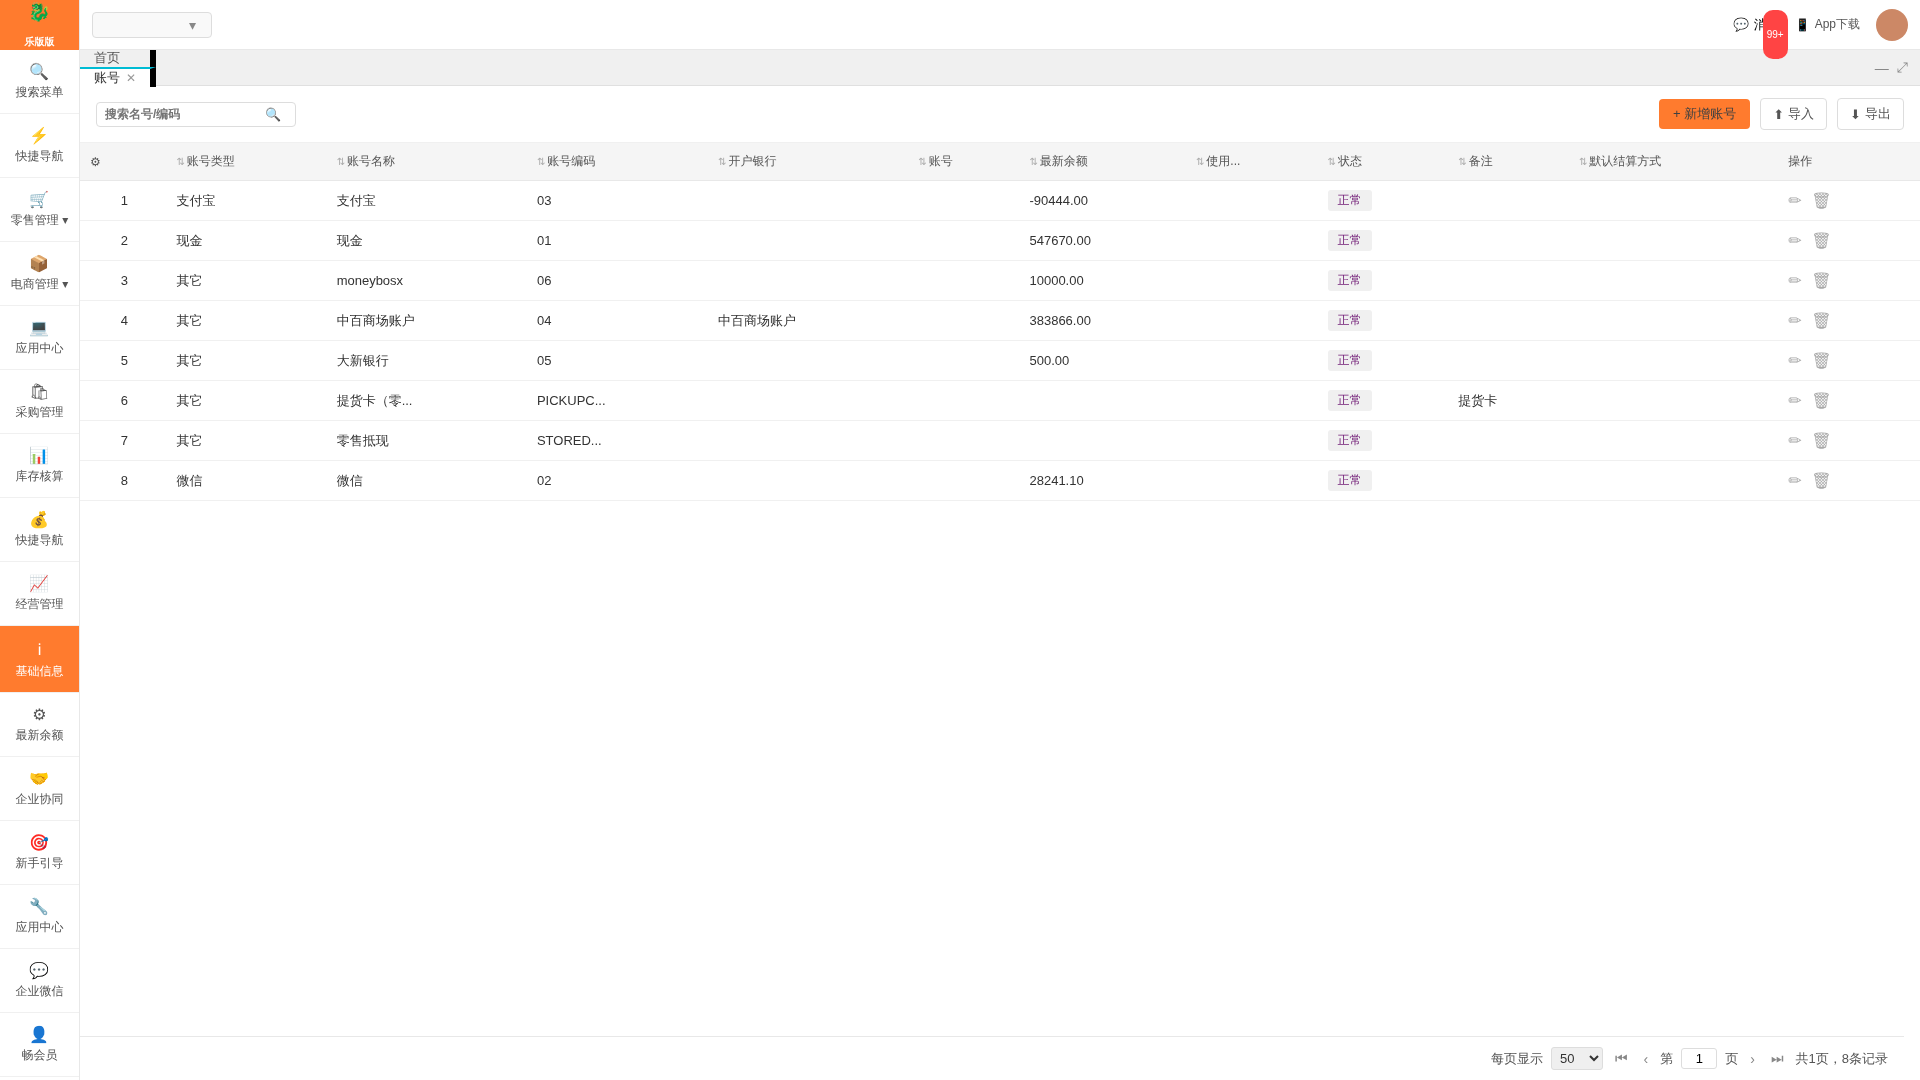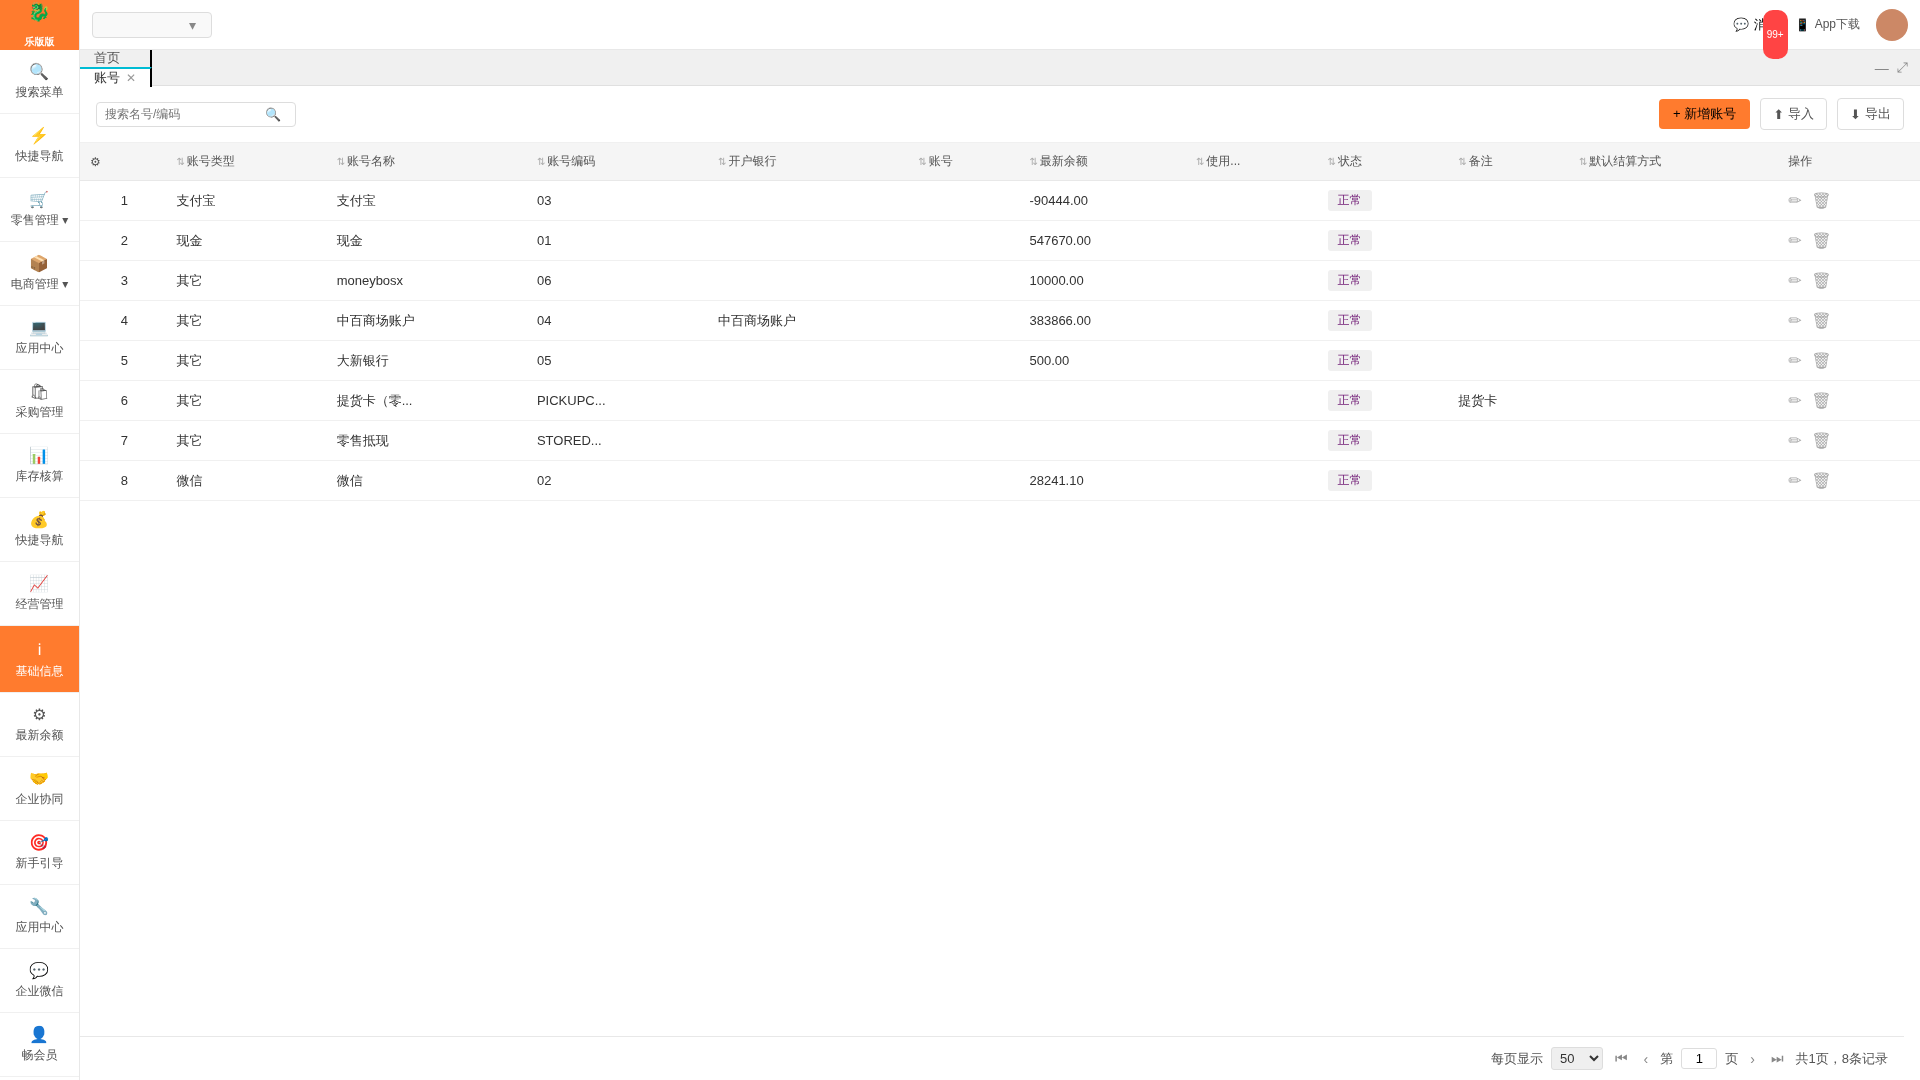--- a/index.html
+++ b/index.html
@@ -126,21 +126,21 @@
       z-index: 8;
     }
     .tab {
       display: flex;
       align-items: center;
       padding: 0 14px;
       height: 100%;
       cursor: pointer;
       font-size: 13px;
       color: #555;
-      border-right: 2px solid #000000;
+      border-right: 6px solid #000000;
     }
     .tab.active {
       background: #fff;
       color: #333;
       border-top: 2px solid #00bcd4;
     }
     .tab-close {
       margin-left: 6px;
       font-size: 12px;
       color: #999;
@@ -187,26 +187,27 @@
       border-radius: 4px;
       padding: 4px 8px;
       width: 200px;
     }
     .search-input-wrap input {
       border: none;
       outline: none;
       font-size: 12px;
       width: 160px;
       color: #6d28d9;
+      font-weight: bold;
     }
     .search-icon { color: #aaa; cursor: pointer; }
     .btn-add {
       margin-left: auto;
       background: #ff7b2e;
-      color: #000000;
+      color: #404040;
       border: none;
       border-radius: 4px;
       padding: 6px 14px;
       cursor: pointer;
       font-size: 13px;
       display: flex;
       align-items: center;
       gap: 4px;
     }
     .btn-import, .btn-export {

